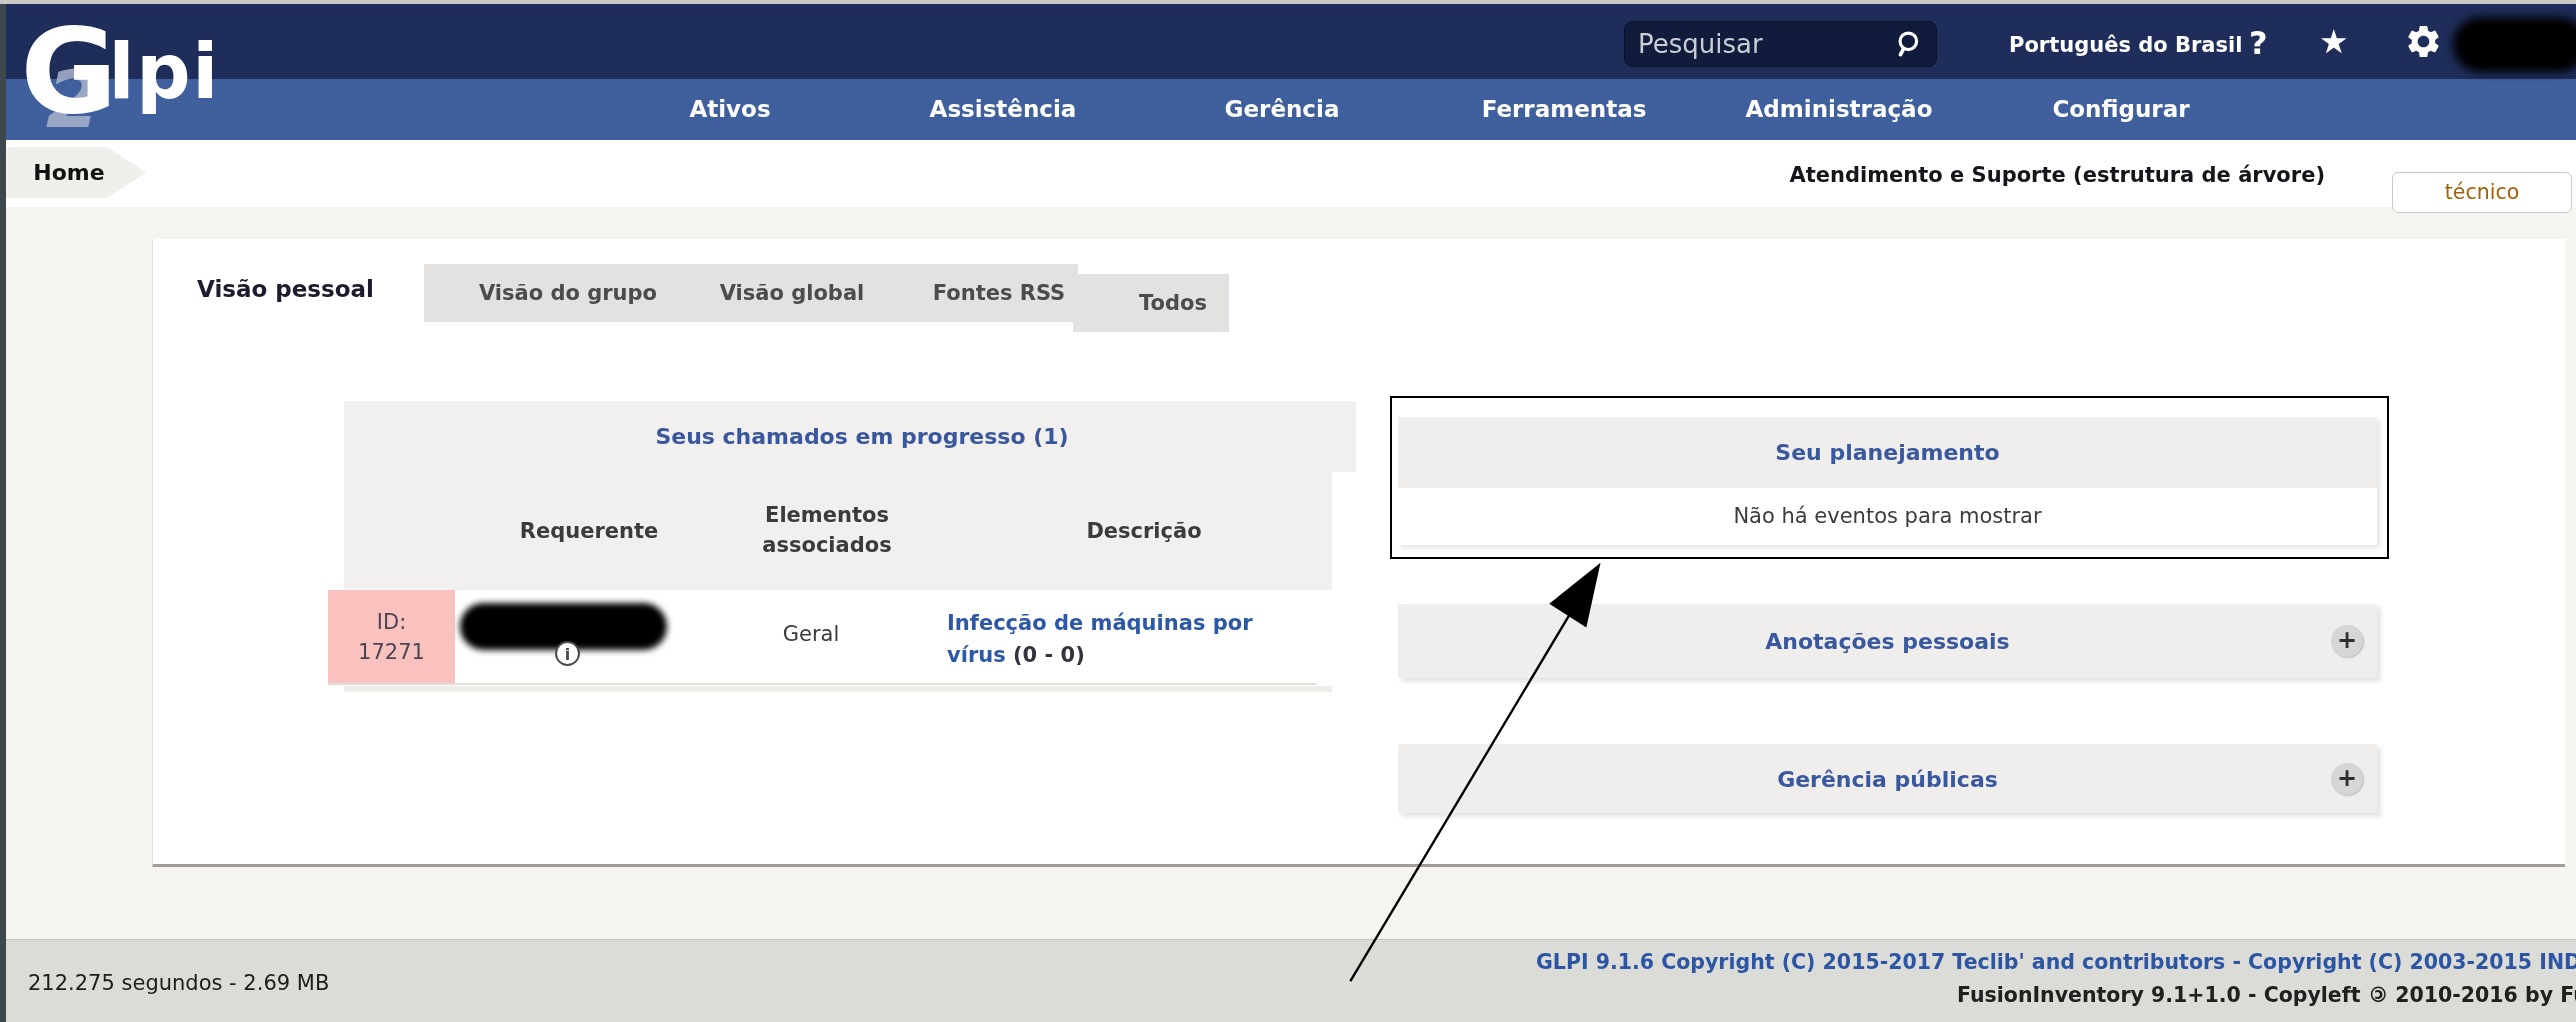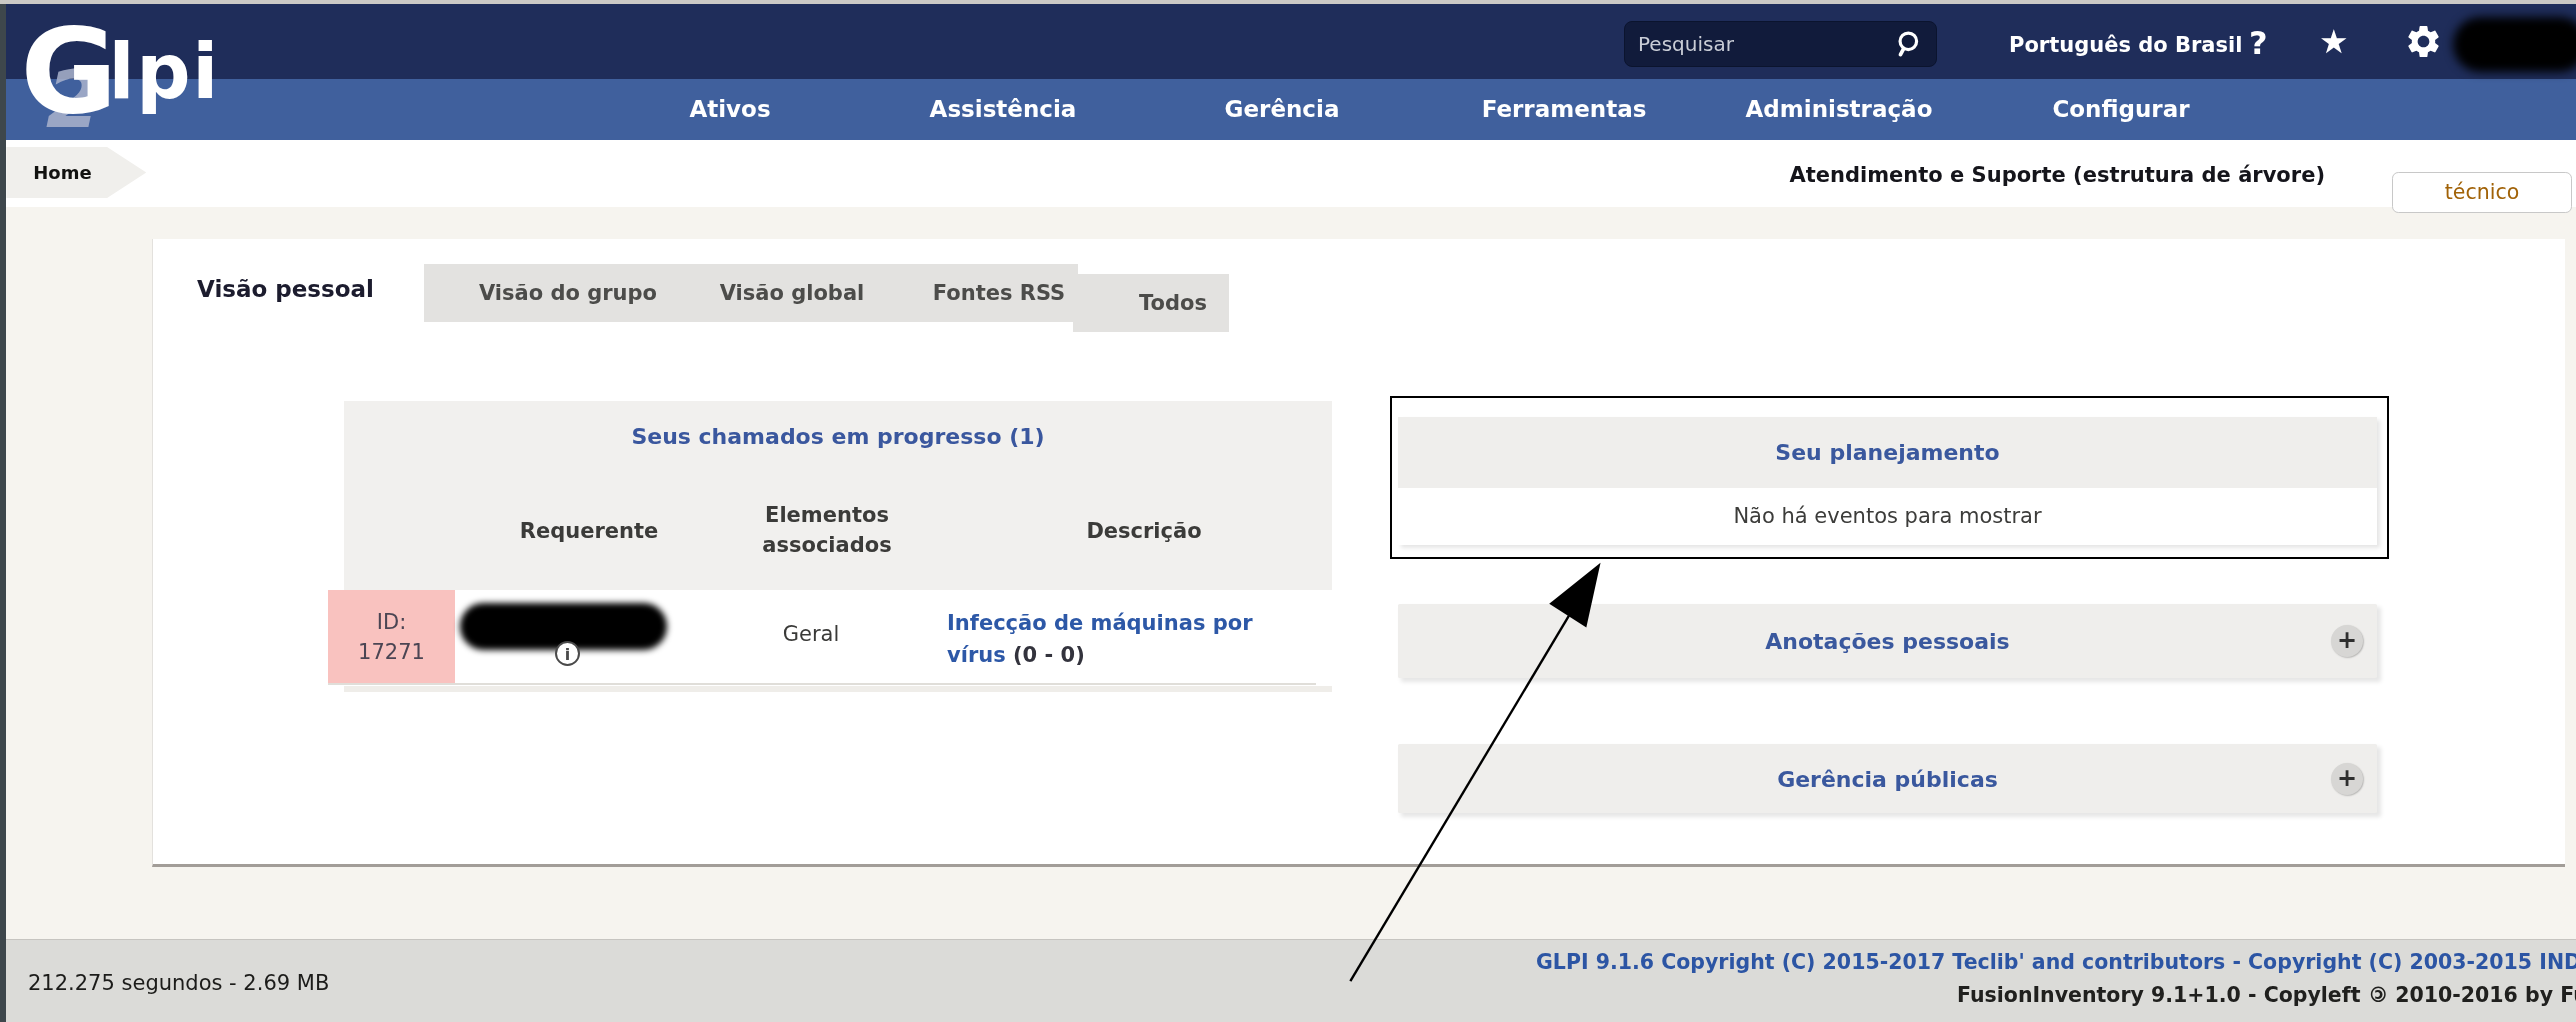--- a/index.html
+++ b/index.html
@@ -19,57 +19,57 @@
   #navbar{left:0;top:79px;width:2576px;height:62px;background:#40609d;}
 
   
   #logo{left:20.5px;top:12.6px;z-index:20;width:237px;height:126px;color:#fff;}
   #logo .g{position:absolute;left:0;top:-11px;font-size:118px;font-weight:bold;}
   #logo .accent{position:absolute;left:25px;top:41px;font-size:79px;font-weight:bold;color:#aab3cd;opacity:.85;transform:skewX(-12deg);z-index:-1;}
   #logo .rest{position:absolute;left:88px;top:14px;font-size:76px;font-weight:bold;letter-spacing:1.6px;}
 
   
   #search-box{left:1624px;top:21px;width:313px;height:46px;background:#111b3b;border:1.6px solid #0b142e;border-radius:8px;display:flex;align-items:center;padding:0 11px;box-sizing:border-box;}
-  #search-input{flex:1;background:transparent;border:none;outline:none;color:#0ea5e9;font-size:20px;font-family:inherit;min-width:0;}
+  #search-input{flex:1;background:transparent;border:none;outline:none;color:#0ea5e9;font-size:26px;font-family:inherit;min-width:0;}
   #search-input::placeholder{color:#c9cdd6;opacity:1;}
   #search-icon{width:32px;height:32px;flex:0 0 auto;}
 
   .topbar-link{color:#fff;font-weight:bold;white-space:nowrap;}
   #lang-link{left:2009px;top:33px;font-size:21px;}
   #help-icon{left:2249px;top:24px;font-size:32px;}
   #star-icon{left:2319px;top:22px;font-size:33px;color:#fff;}
   #gear-icon{left:2404px;top:22px;width:39px;height:39px;}
   #user-redaction{left:2453px;top:17.4px;width:134px;height:55px;background:#000;border-radius:28px;filter:blur(4.7px);}
 
   
   .nav-item{top:96px;transform:translateX(-50%);color:#fff;font-weight:bold;font-size:23px;white-space:nowrap;cursor:pointer;}
 
   
   #crumbbar{left:0;top:140px;width:2576px;height:67px;background:#ffffff;}
   #home-tab{left:6.3px;top:147px;width:140px;height:51px;background:#f0efec;
     clip-path:polygon(0 0,72% 0,100% 50%,72% 100%,0 100%);
-    font-weight:bold;font-size:18px;color:#121210;line-height:51px;padding-left:27px;box-sizing:border-box;cursor:pointer;}
+    font-weight:bold;font-size:22px;color:#121210;line-height:51px;padding-left:27px;box-sizing:border-box;cursor:pointer;}
   #entity-label{top:163px;right:251px;font-weight:bold;font-size:21px;color:#15151b;white-space:nowrap;}
   #profile-select{left:2392px;top:172px;width:180px;height:41px;background:#fff;border:1.6px solid #c8c8c8;border-radius:6.3px;
     font-size:20.5px;color:#a16207;text-align:center;line-height:38px;box-sizing:border-box;cursor:pointer;}
 
   
   #main-panel{left:152px;top:239px;width:2412px;height:625px;background:#ffffff;border-left:1.6px solid #e3e1dd;border-bottom:3.2px solid #a29d98;}
 
   
   .tab{top:264px;height:58px;line-height:58px;text-align:center;background:#e3e2e0;color:#4c4c4a;font-weight:bold;font-size:21px;cursor:pointer;padding-left:44px;}
   #tab-active{left:197px;top:276px;background:transparent;color:#1c1c2e;font-weight:bold;font-size:23px;height:auto;line-height:normal;cursor:pointer;}
   #tab-grupo{left:424px;width:200px;}
   #tab-global{left:663px;width:170px;}
   #tab-rss{left:876px;width:158px;}
   #tab-todos{left:1073px;width:112px;margin-top:10px;}
 
   
   #tickets-title{left:344px;top:401px;width:988px;height:71px;background:#f1f0ee;
-    color:#3a579e;font-weight:bold;font-size:22px;text-align:center;line-height:71px;}
+    color:#3a579e;font-weight:bold;font-size:22px;text-align:center;line-height:71px;padding-left:24px;}
   #tickets-header{left:344px;top:472px;width:988px;height:118px;background:#f1f0ee;}
   .col-h{position:absolute;transform:translateX(-50%);color:#3b3b39;font-weight:bold;font-size:21px;text-align:center;line-height:30px;}
   #col-requerente{left:245px;top:44px;}
   #col-elementos{left:483px;top:28px;width:189px;}
   #col-descricao{left:800px;top:44px;}
   #ticket-row{left:328px;top:590px;width:988px;height:93px;background:#fff;border-bottom:2.4px solid #e0ded9;}
   #row-shadow{left:344px;top:686px;width:988px;height:5.5px;background:#efede9;}
   #id-cell{left:0;top:0;width:127px;height:93px;background:#f9c2bf;color:#4b4553;font-size:21px;text-align:center;line-height:30px;padding-top:17.4px;box-sizing:border-box;}
   #requester-redaction{left:132px;top:12.6px;width:207px;height:47px;background:#000;border-radius:24px;filter:blur(3.2px);}
   #requester-info-icon{left:227px;top:51px;width:25px;height:25px;border:2.4px solid #4a4a4a;border-radius:50%;

